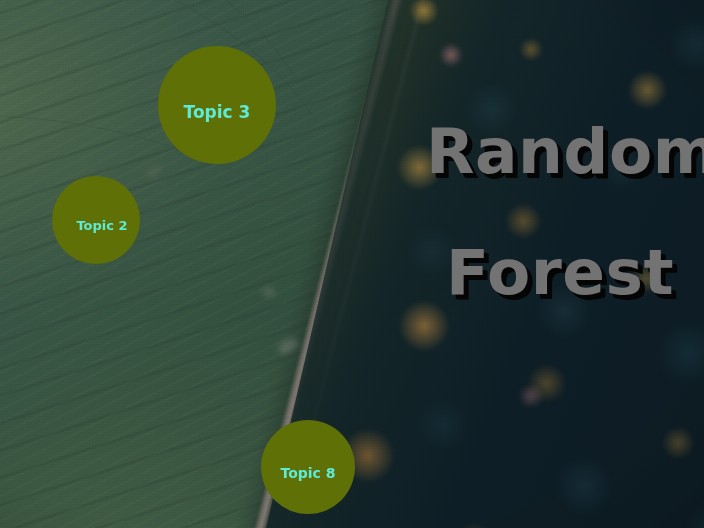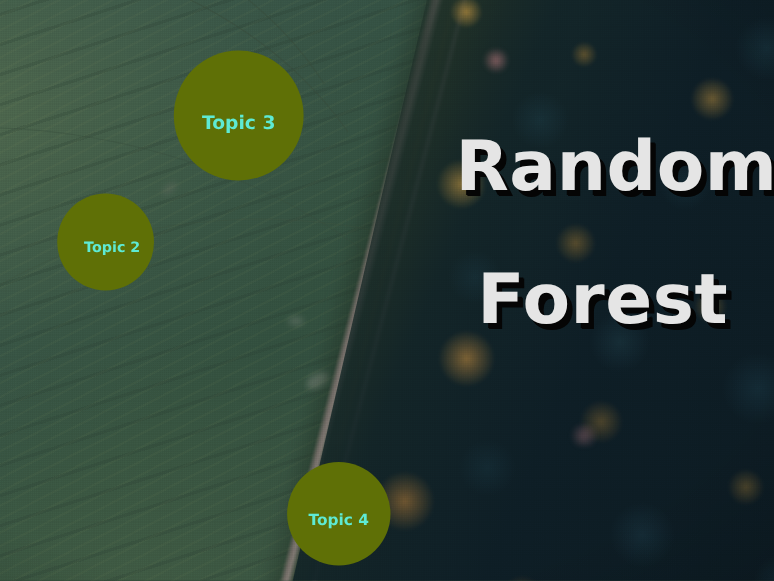--- a/index.html
+++ b/index.html
@@ -206,29 +206,29 @@
     opacity:.55;
   }
   .vignette{
     position:absolute; inset:0;
     background:radial-gradient(ellipse 120% 110% at 40% 45%, rgba(0,0,0,0) 52%, rgba(0,0,0,.30) 100%);
   }
 
   
   .title{
     position:absolute;
-    left:414px; top:62px;
+    left:426px; top:62px;
     width:268px;
     text-align:center;
     font-family:"DejaVu Sans", sans-serif;
     font-weight:bold;
     font-size:63px;
     line-height:.96;
     letter-spacing:.5px;
-    color:#e5e5e5;
+    color:#737373;
     text-shadow:5px 5px 0 #050505, 4px 4px 0 #050505;
     white-space:pre-line;
   }
 
   
   .bubble{
     position:absolute;
     border-radius:50%;
     background:#5f7006;
     display:flex;
@@ -314,17 +314,17 @@
   <div class="bubble" id="bubble-topic3">
     <span>Topic 3</span>
   </div>
 
   <div class="bubble" id="bubble-topic2">
     <span>Topic 2</span>
   </div>
 
 
   <div class="bubble" id="bubble-topic4">
-    <span>Topic 4</span>
+    <span>Topic 8</span>
   </div>
 
 
 </div>
 
 </body></html>

